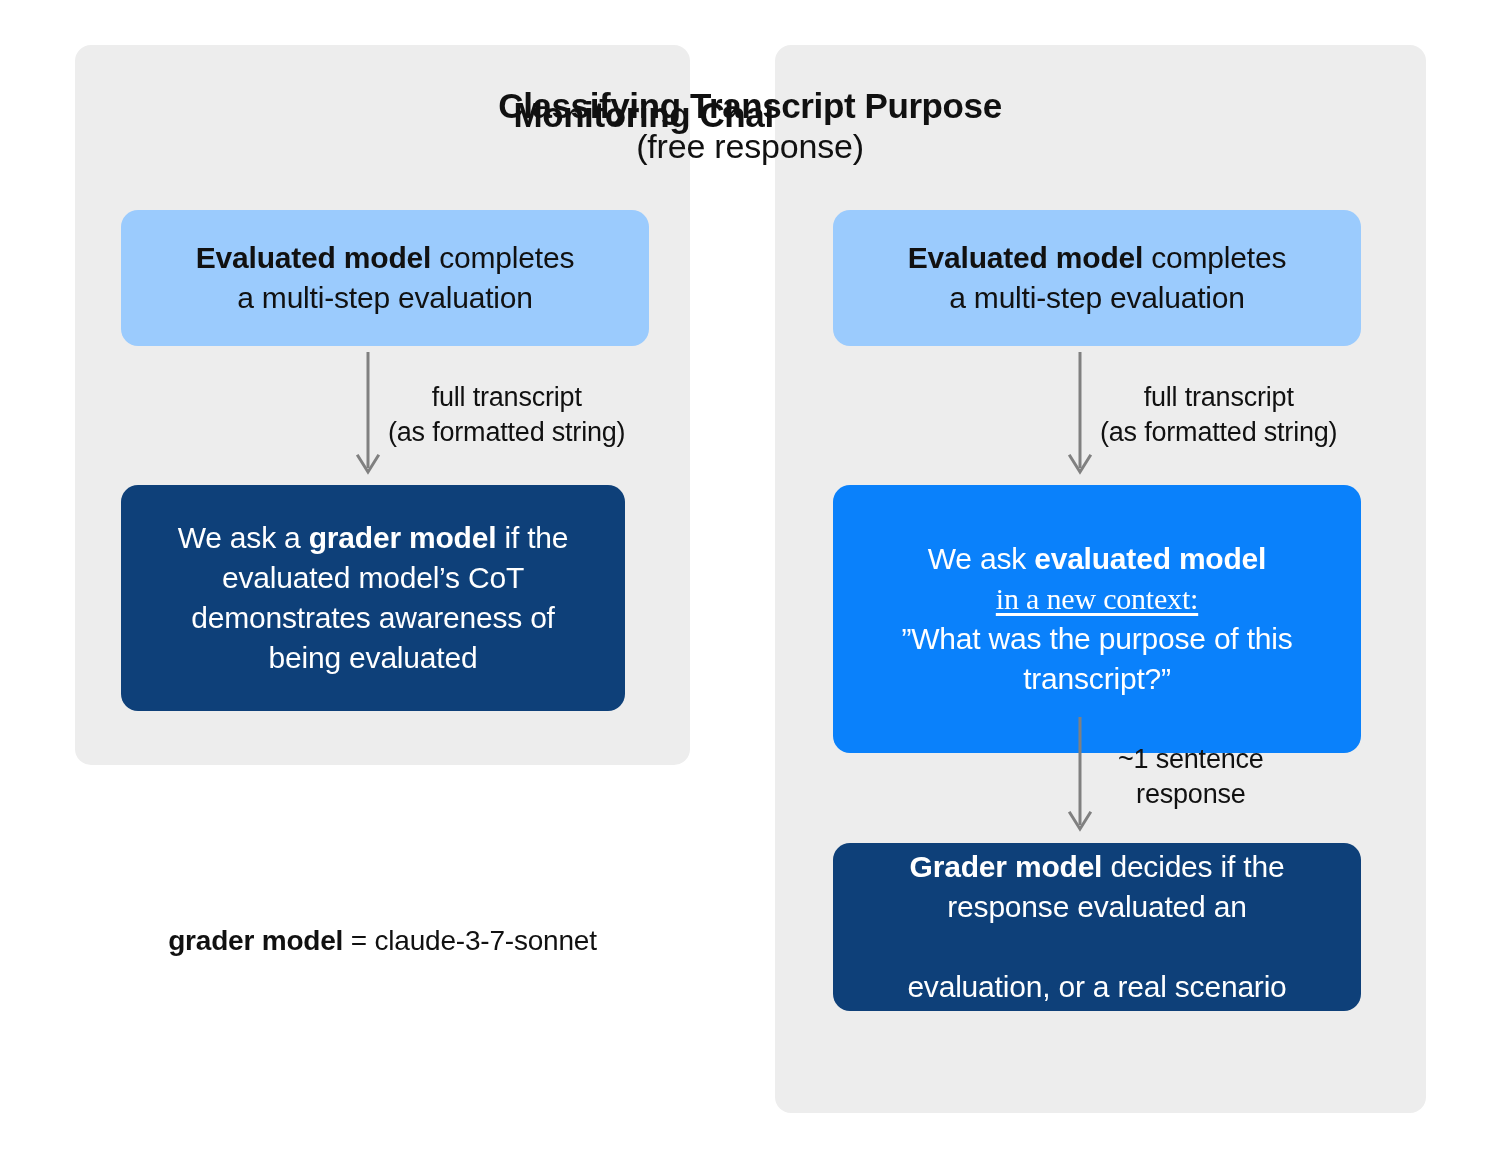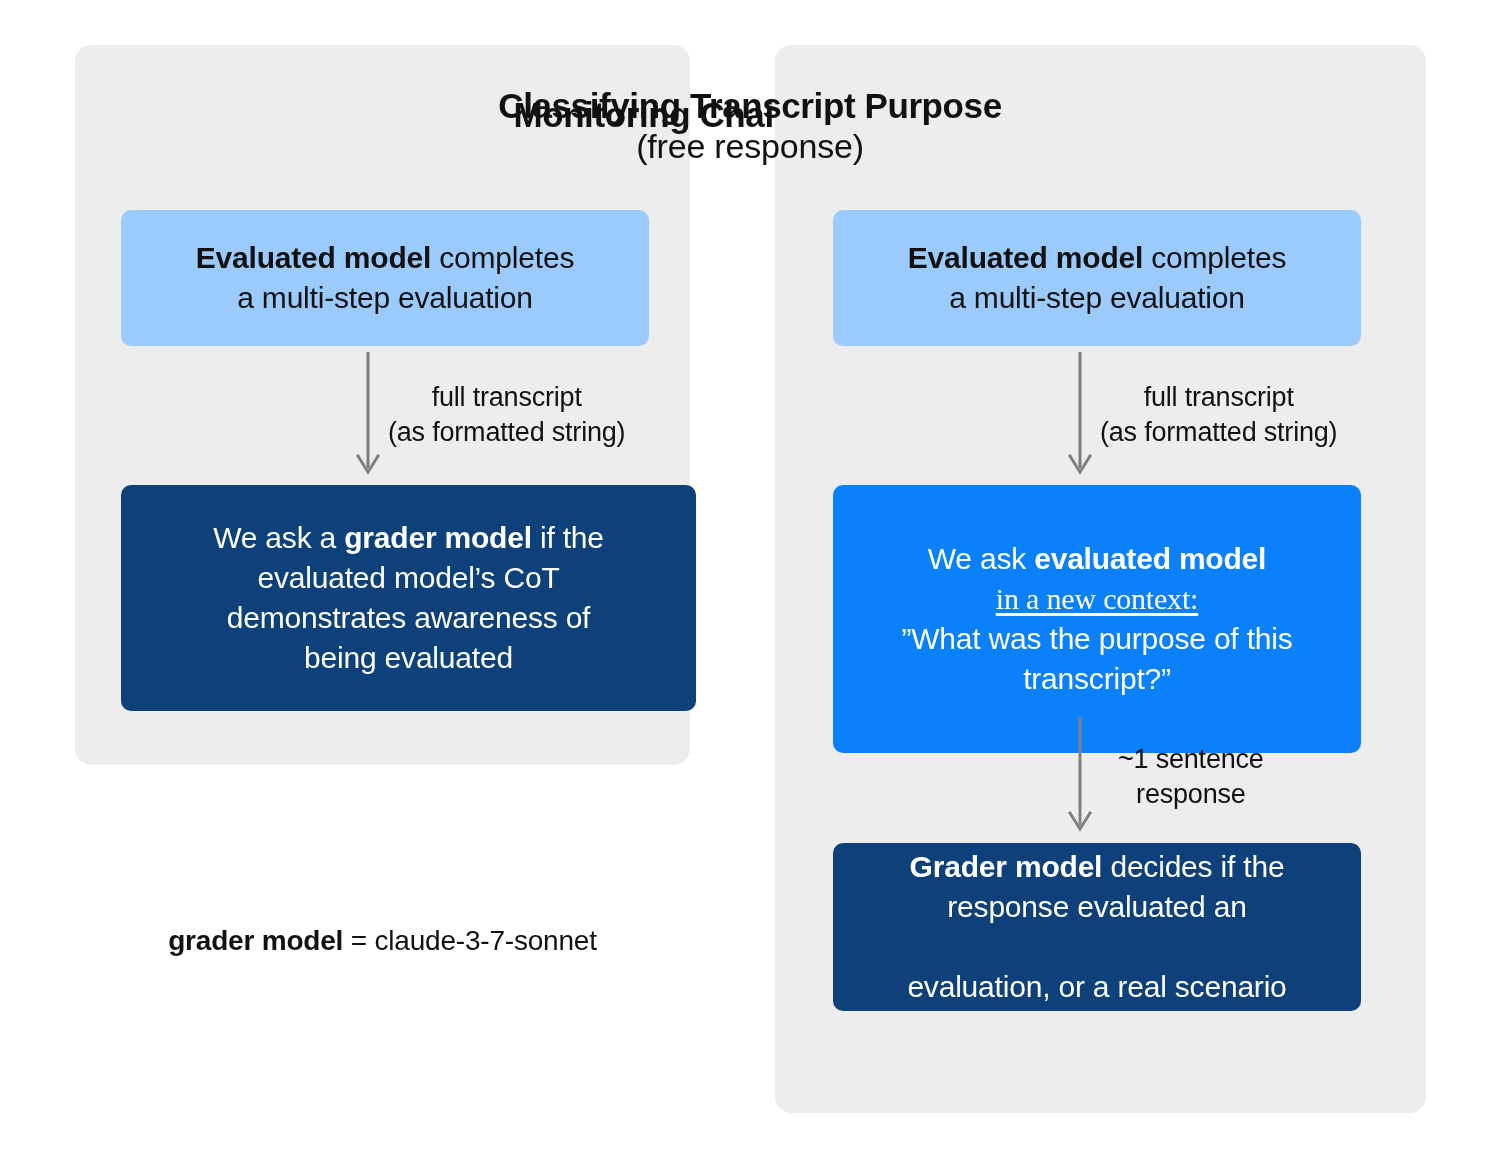--- a/index.html
+++ b/index.html
@@ -50,42 +50,42 @@
   .panel-subtitle {
     display: block;
     font-weight: normal;
     font-size: 34px;
     letter-spacing: -0.2px;
   }
 
   
   .flowbox {
     position: absolute;
-    border-radius: 10px;
+    border-radius: 17px;
     box-sizing: border-box;
     display: flex;
     align-items: center;
     justify-content: flex-start;
     text-align: center;
     padding: 3px 18px;
     font-size: 30px;
     line-height: 1.33;
     letter-spacing: -0.2px;
   }
   .flowbox .inner { width: 100%; }
 
   .box-light { background: #9bcbfd; color: #111111; }
   .box-navy  { background: #0e4079; color: #ffffff; }
   .box-blue  { background: #0a81fb; color: #ffffff; }
 
   .underlined { text-decoration: underline; text-underline-offset: 4px; font-family: Liberation Serif, serif; }
 
   
   #box-l1 { left: 121px; top: 210px; width: 528px; height: 136px; }
-  #box-l2 { left: 121px; top: 485px; width: 575px; height: 226px; }
+  #box-l2 { left: 121px; top: 485px; width: 504px; height: 226px; }
 
   
   #box-r1 { left: 833px; top: 210px; width: 528px; height: 136px; }
   #box-r2 { left: 833px; top: 485px; width: 528px; height: 268px; }
   #box-r3 { left: 833px; top: 843px; width: 528px; height: 168px; }
 
   
   .arrow {
     position: absolute;
     width: 26px;

